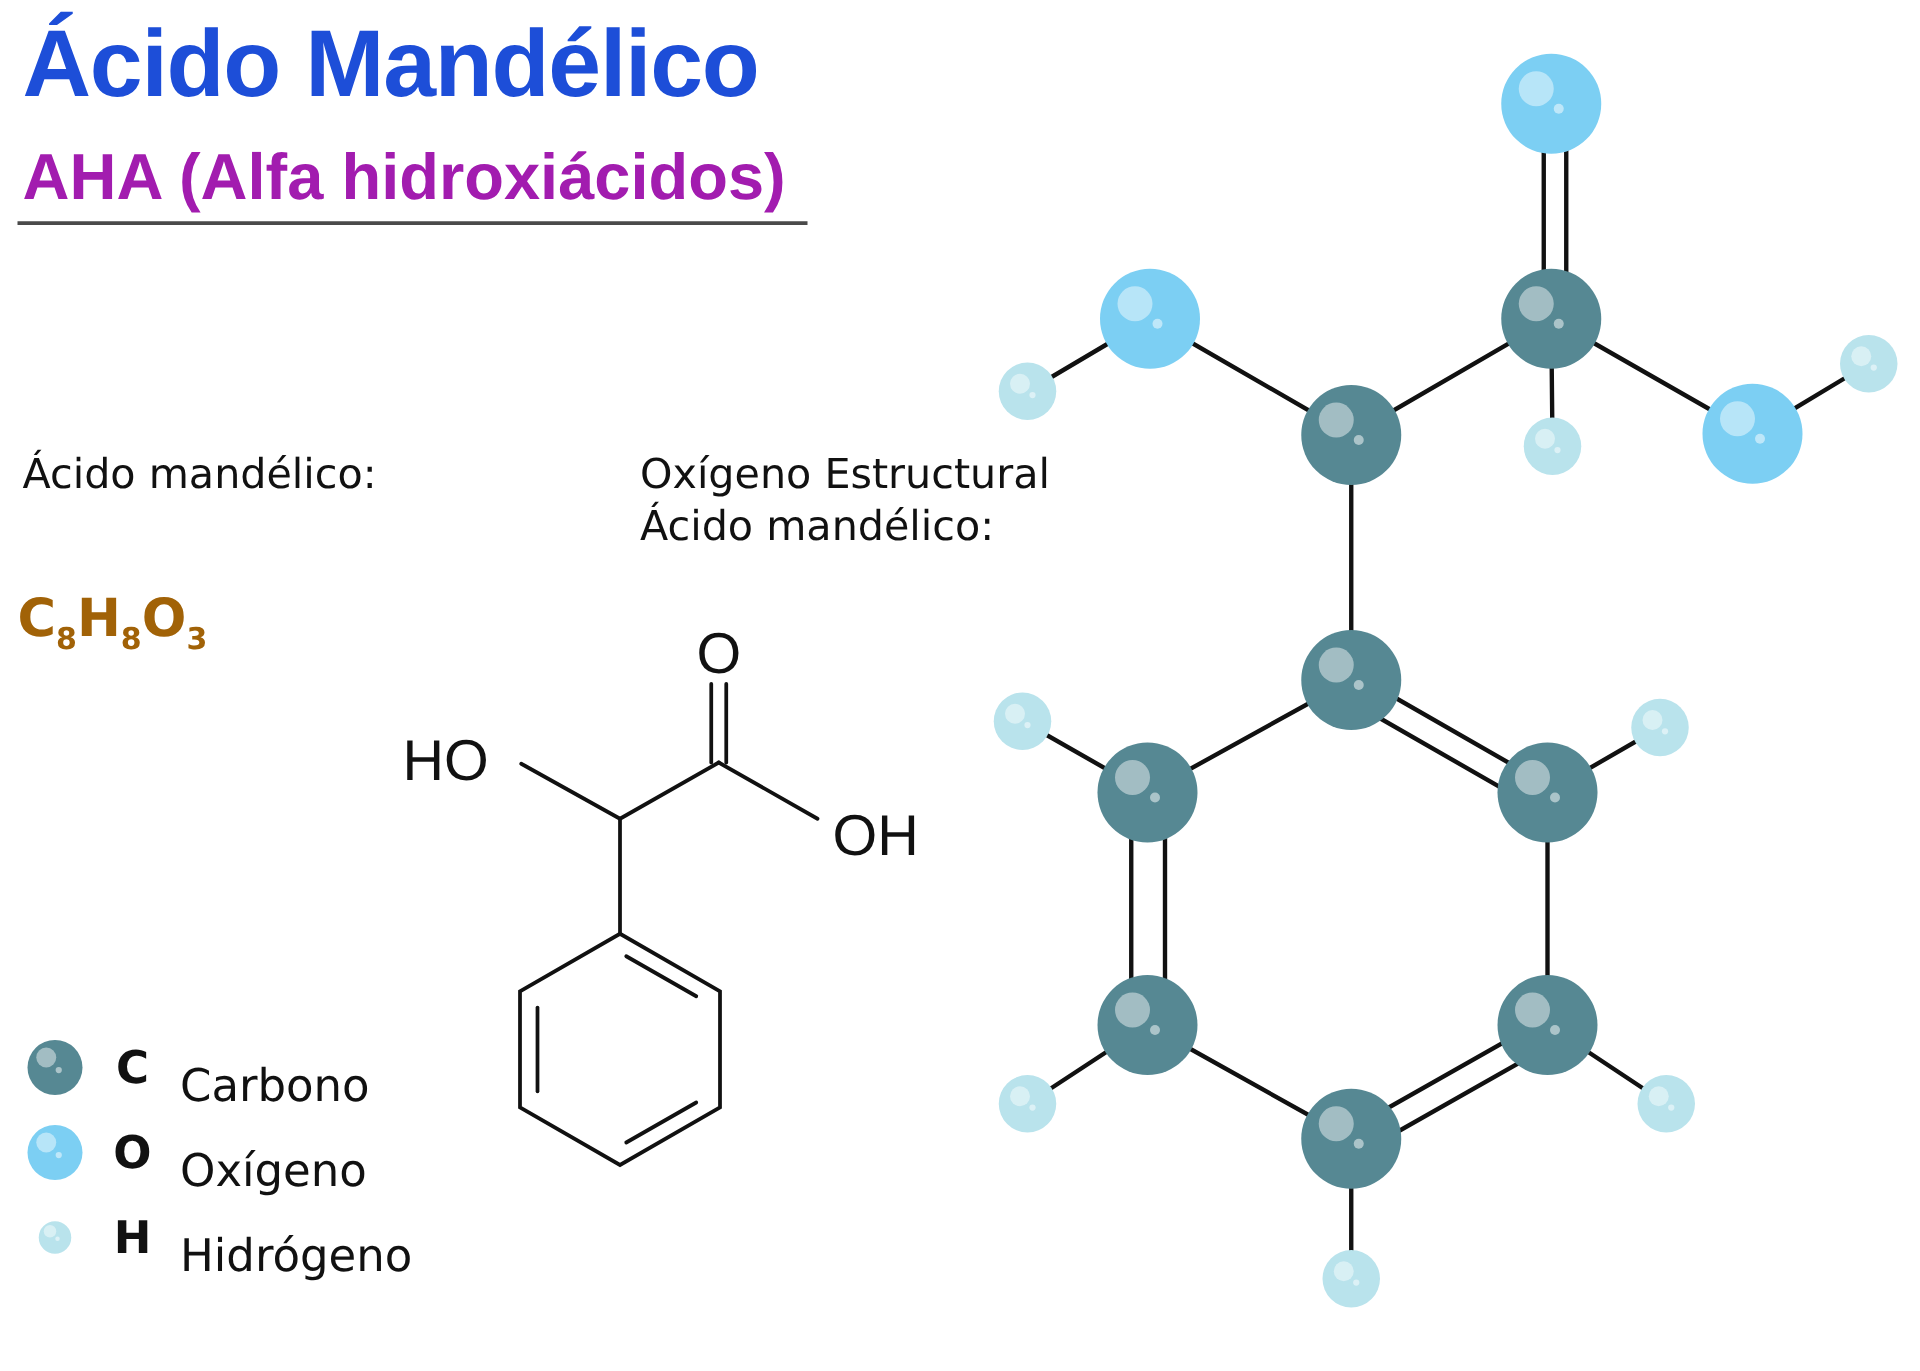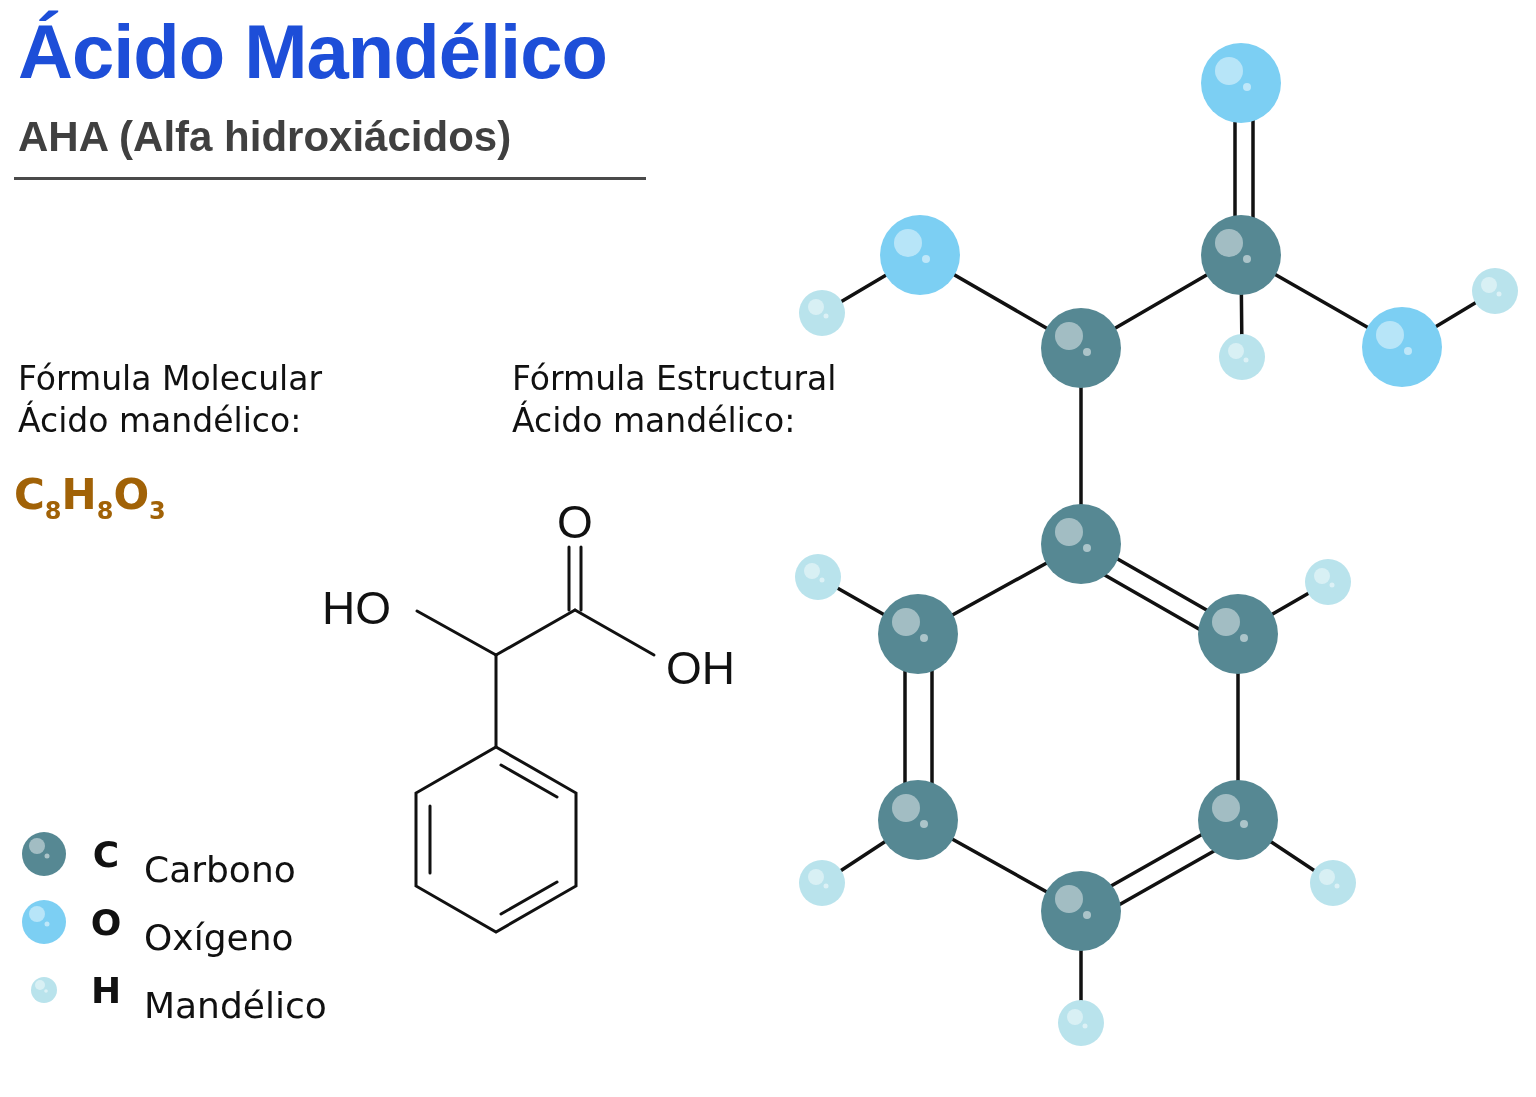--- a/index.html
+++ b/index.html
@@ -1,47 +1,46 @@
 <!DOCTYPE html>
 <html><head>
 <meta charset="utf-8">
 <style>
   html, body { margin:0; padding:0; background:#ffffff; }
   body { width:1536px; height:1097px; position:relative; overflow:hidden; font-family:"Liberation Sans", sans-serif; color:#111; }
   .title { position:absolute; left:18px; top:14px; font-size:76px; font-weight:bold; color:#1d4ed8; letter-spacing:-1px; line-height:1; }
-  .subtitle { position:absolute; left:18px; top:116px; font-size:42px; font-weight:bold; color:#404040; line-height:1; }
+  .subtitle { position:absolute; left:18px; top:116px; font-size:52px; font-weight:bold; color:#a21caf; line-height:1; }
   .rule { position:absolute; left:14px; top:177px; width:632px; height:3px; background:#4a4a4a; }
   .label { position:absolute; font-family:"DejaVu Sans", sans-serif; font-size:33px; line-height:42px; color:#111; }
   .formula { position:absolute; left:14px; top:470px; font-family:"DejaVu Sans", sans-serif; font-size:42px; font-weight:bold; color:#a16207; }
   .formula sub { font-size:24px; vertical-align:-10px; font-weight:bold; }
   .legend { position:absolute; left:14px; top:820px; }
   .legend-row { position:relative; height:68px; display:flex; align-items:center; }
   .legend-ball { width:60px; display:flex; justify-content:center; align-items:center; }
   .legend-sym { width:60px; font-family:"DejaVu Sans", sans-serif; font-weight:bold; font-size:36px; text-align:center; margin-left:2px; }
   .legend-name { font-family:"DejaVu Sans", sans-serif; font-size:36px; margin-left:8px;margin-top:30px; }
   svg { position:absolute; left:0; top:0; }
 </style>
 </head>
 <body>
 
 <div class="title">Ácido Mandélico</div>
 <div class="subtitle">AHA (Alfa hidroxiácidos)</div>
 <div class="rule"></div>
 
 <div class="label" style="left:18px; top:358px;">
-  <div>Fórmula Molecular</div>
   <div>Ácido mandélico:</div>
 </div>
 
 <div class="formula">
   <span>C</span><sub>8</sub><span>H</span><sub>8</sub><span>O</span><sub>3</sub>
 </div>
 
 <div class="label" style="left:512px; top:358px;">
-  <div>Fórmula Estructural</div>
+  <div>Oxígeno Estructural</div>
   <div>Ácido mandélico:</div>
 </div>
 
 <svg width="1536" height="1097" style="pointer-events:none;">
   <g stroke="#111" stroke-width="3" fill="none" stroke-linecap="round">
 
     <line x1="417" y1="611" x2="496" y2="655"></line>
 
     <line x1="496" y1="655" x2="575" y2="610"></line>
 
@@ -208,15 +207,15 @@
   </div>
   <div class="legend-row">
     <div class="legend-ball">
       <svg width="30" height="30" style="position:static;">
           <circle cx="15" cy="15" r="13" fill="#b9e3ec"></circle>
           <circle cx="11" cy="10" r="5" fill="#fff" opacity="0.45"></circle>
           <circle cx="17" cy="16" r="1.8" fill="#fff" opacity="0.5"></circle>
         </svg>
     </div>
     <div class="legend-sym">H</div>
-    <div class="legend-name">Mandélico</div>
+    <div class="legend-name">Hidrógeno</div>
   </div>
 </div>
 
 </body></html>

